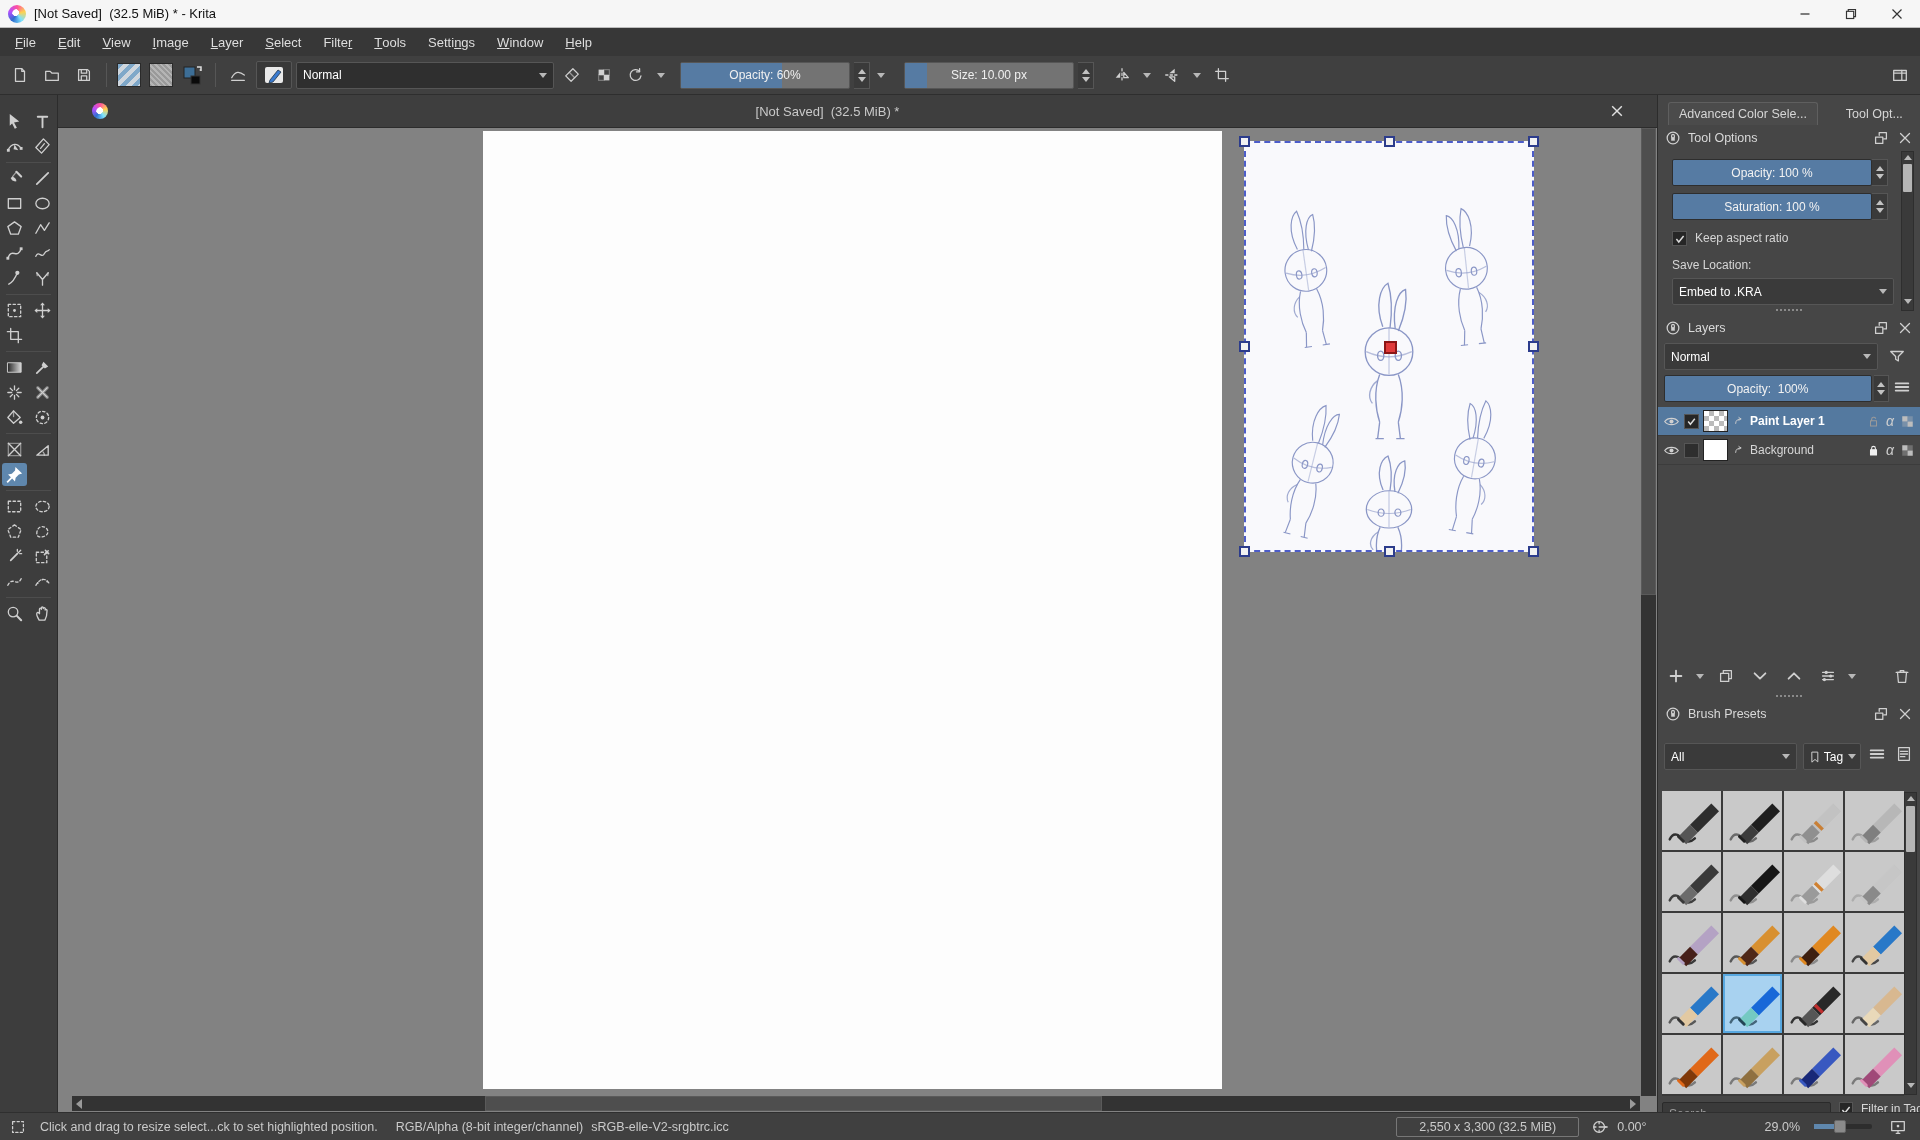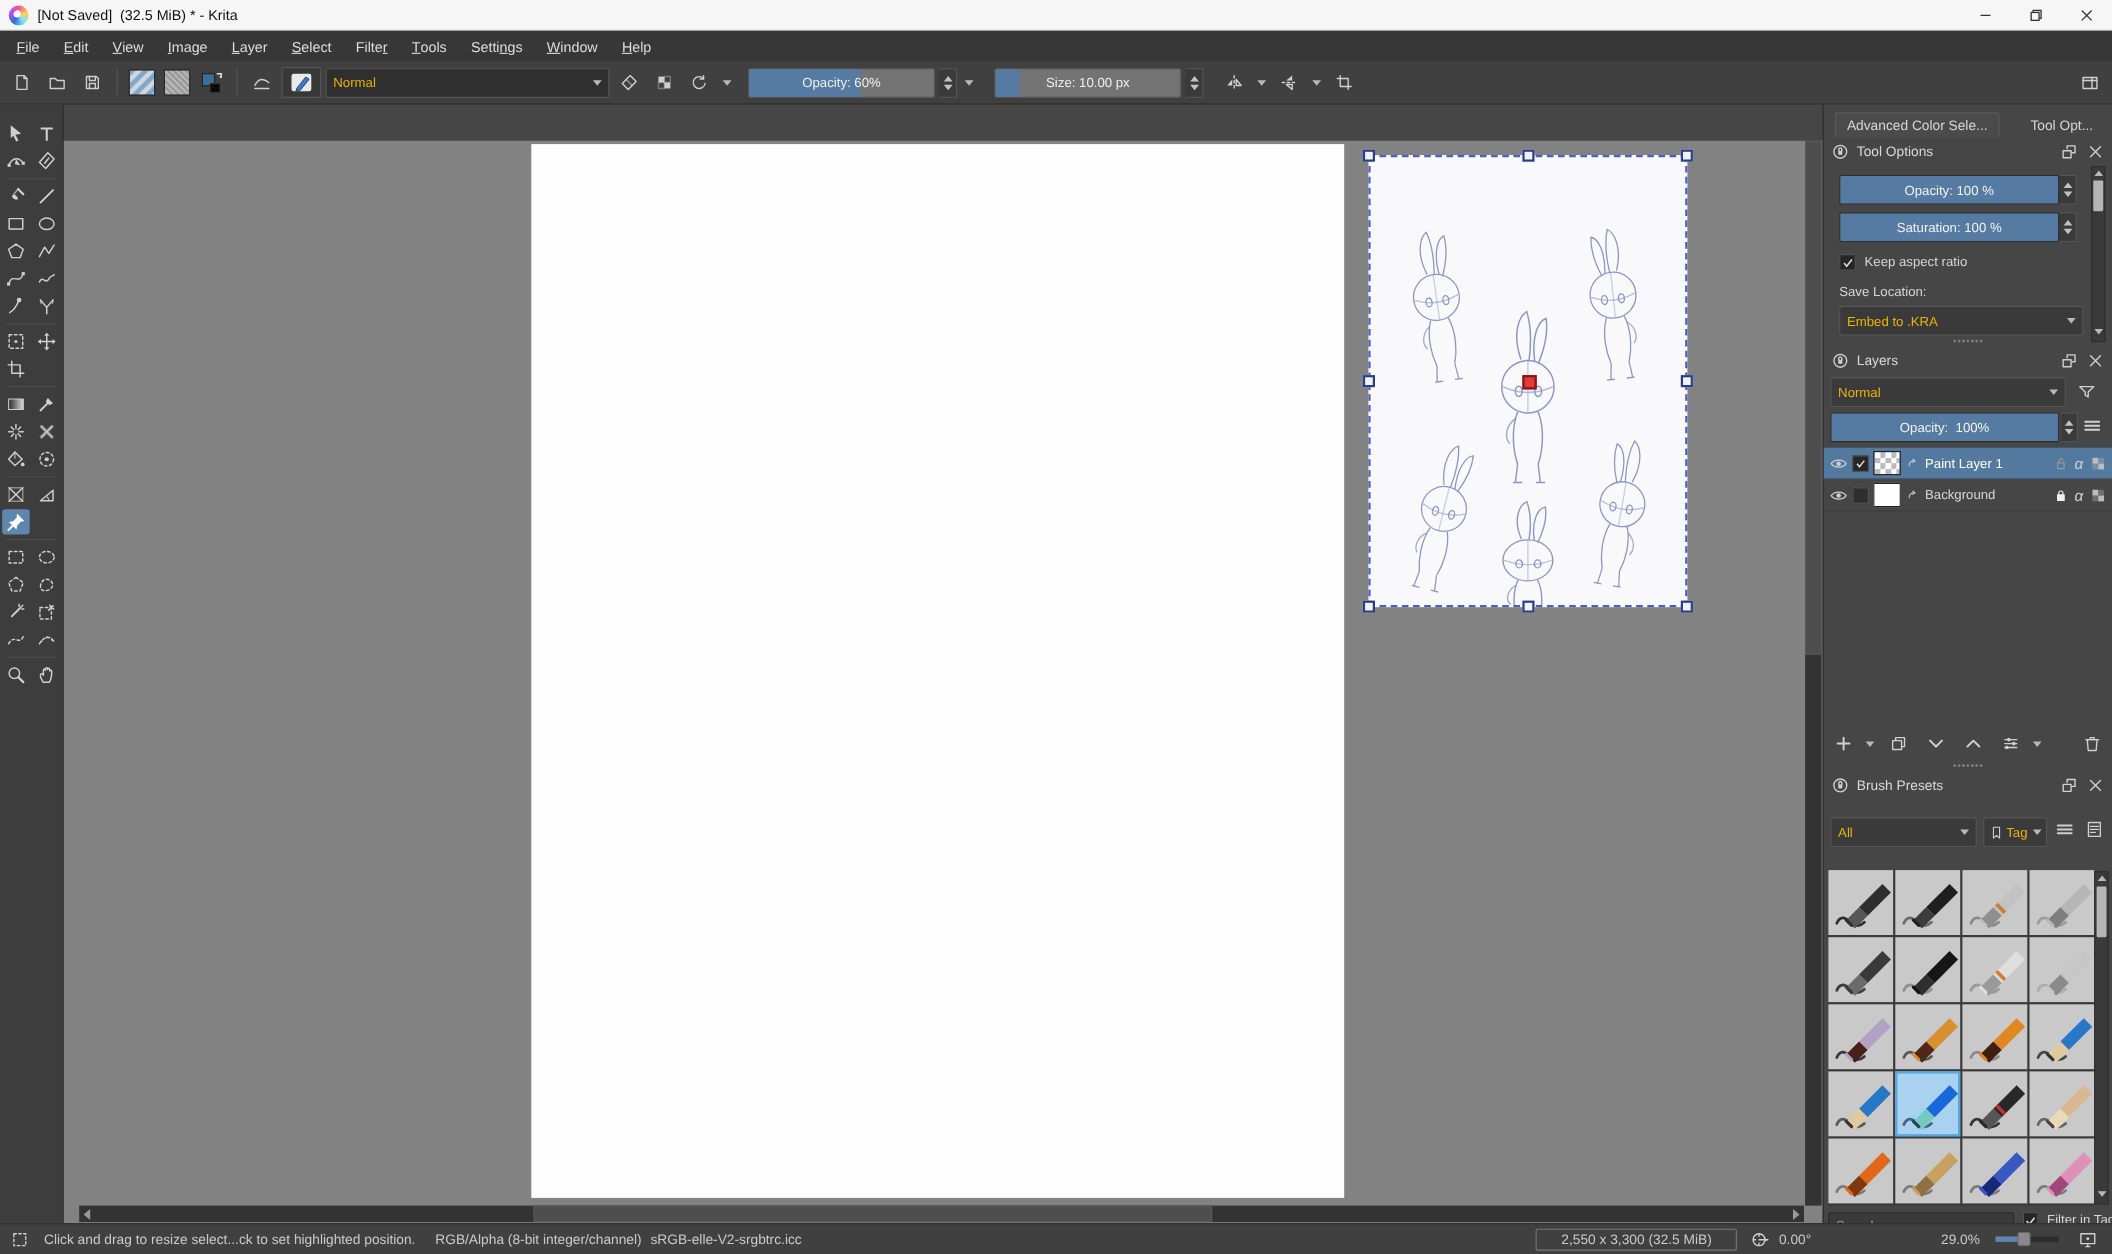--- a/index.html
+++ b/index.html
@@ -15,21 +15,21 @@
 .klogo{width:18px;height:18px;border-radius:50%;margin-left:8px;background:conic-gradient(#ff4fa0,#ffd24f,#7ce3ff,#2f6fd0,#b34fff,#ff4fa0);position:relative}
 .klogo::after{content:"";position:absolute;left:4px;top:4px;width:10px;height:10px;border-radius:50%;background:radial-gradient(circle at 35% 35%,#fff 0 35%,transparent 40%)}
 .winbtn{width:46px;height:27px;display:flex;align-items:center;justify-content:center}
 
 #menubar{position:absolute;left:0;top:28px;width:1920px;height:28px;background:#373737;display:flex;align-items:center;padding-left:4px}
 .mitem{padding:0 11px;height:22px;display:flex;align-items:center;color:#dedede;font-size:13px}
 
 #toolbar{position:absolute;left:0;top:56px;width:1920px;height:39px;background:#404040;border-bottom:1px solid #2e2e2e;display:flex;align-items:center;gap:4px;padding:0 6px}
 .tbtn{width:28px;height:28px;display:flex;align-items:center;justify-content:center;border-radius:2px}
 .tsep{width:1px;height:24px;background:#565656;margin:0 4px}
-.combo{height:27px;background:#2f2f2f;border:1px solid #565656;border-radius:2px;display:flex;align-items:center;padding:0 6px;color:#eab308}
+.combo{height:27px;background:#2f2f2f;border:1px solid #565656;border-radius:2px;display:flex;align-items:center;padding:0 6px;color:#ffffff}
 .combo .cv{flex:1;overflow:hidden;white-space:nowrap}
 .caret{width:0;height:0;border-left:4px solid transparent;border-right:4px solid transparent;border-top:5px solid #b8b8b8;margin-left:6px}
 .slider{position:relative;height:27px;background:#737373;border:1px solid #565656;border-radius:2px;overflow:hidden}
 .slider .fill{position:absolute;left:0;top:0;bottom:0;background:#567ba3}
 .slider .slab{position:absolute;inset:0;display:flex;align-items:center;justify-content:center;color:#f0f0f0;white-space:pre}
 .spin{width:16px;height:27px;background:#3a3a3a;border:1px solid #565656;border-left:none;display:flex;flex-direction:column;align-items:center;justify-content:center;gap:3px}
 .spin i{width:0;height:0;border-left:4px solid transparent;border-right:4px solid transparent}
 .spin .up{border-bottom:5px solid #c2c2c2}.spin .dn{border-top:5px solid #c2c2c2}
 
 #tabbar{position:absolute;left:58px;top:95px;width:1599px;height:33px;background:#3e3e3e;border-bottom:1px solid #2c2c2c;display:flex;align-items:center}
@@ -250,20 +250,29 @@
       </span>
     <span class="grow"></span>
     <span class="tbtn">
         <svg width="18" height="18" viewBox="0 0 20 20" fill="none" stroke="#d0d0d0" stroke-width="1.4" stroke-linecap="round" stroke-linejoin="round">
           <rect x="3" y="5" width="14" height="11"></rect>
           <path d="M12 5 v11 M3 8 h14"></path>
         </svg>
       </span>
   </div>
 
+  <div id="tabbar">
+    <span class="klogo klogo2"></span>
+    <span class="tab-title">[Not Saved]  (32.5 MiB) *</span>
+    <span class="tclose">
+        <svg width="16" height="16" viewBox="0 0 20 20" stroke="#e0e0e0" stroke-width="1.8">
+          <path d="M4 4 L16 16 M16 4 L4 16"></path>
+        </svg>
+      </span>
+  </div>
 
   <div id="toolbox">
       <div class="txrow">
         <span class="tool">
           <svg width="19" height="19" viewBox="0 0 20 20" fill="none" stroke="#cfcfcf" stroke-width="1.4" stroke-linecap="round" stroke-linejoin="round">
             <path d="M5 2 L15 10 L9.5 11 L12.5 16.5 L10.3 17.6 L7.5 12 L5 14.5 Z" fill="#cfcfcf" stroke="none"></path>
           </svg>
         </span>
         <span class="tool">
           <svg width="19" height="19" viewBox="0 0 20 20" fill="none" stroke="#cfcfcf" stroke-width="1.4" stroke-linecap="round" stroke-linejoin="round">
@@ -690,21 +699,21 @@
               <path d="M4 10 l4 5 8 -10"></path>
             </svg>
           </span>
           <span class="lthumb checkerbg" style=""></span>
           <span class="dico" style="width:14px">
             <svg width="13" height="13" viewBox="0 0 20 20" fill="none" stroke="#d0d0d0" stroke-width="1.4" stroke-linecap="round" stroke-linejoin="round">
               <path d="M4 13 C4 8 8 6 12 6"></path>
               <path d="M12 6 l-3 -2.2 M12 6 l-3 2.2"></path>
             </svg>
           </span>
-          <span class="grow" style="font-weight:normal;color:#fff">Paint Layer 1</span>
+          <span class="grow" style="font-weight:bold;color:#fff">Paint Layer 1</span>
           <span class="dico">
             <svg width="15" height="15" viewBox="0 0 20 20" fill="none" stroke="#9a9a9a" stroke-width="1.4" stroke-linecap="round" stroke-linejoin="round">
               <rect x="6" y="9" width="8" height="7"></rect>
               <path d="M7.5 9 V7 a2.8 2.8 0 0 1 5.3 -1.2"></path>
             </svg>
           </span>
           <span class="alpha">α</span>
           <span class="dico">
             <svg width="15" height="15" viewBox="0 0 20 20" fill="none" stroke="#bdbdbd" stroke-width="1.4" stroke-linecap="round" stroke-linejoin="round">
               <rect x="3" y="3" width="7" height="7" fill="#bdbdbd" stroke="none"></rect>

